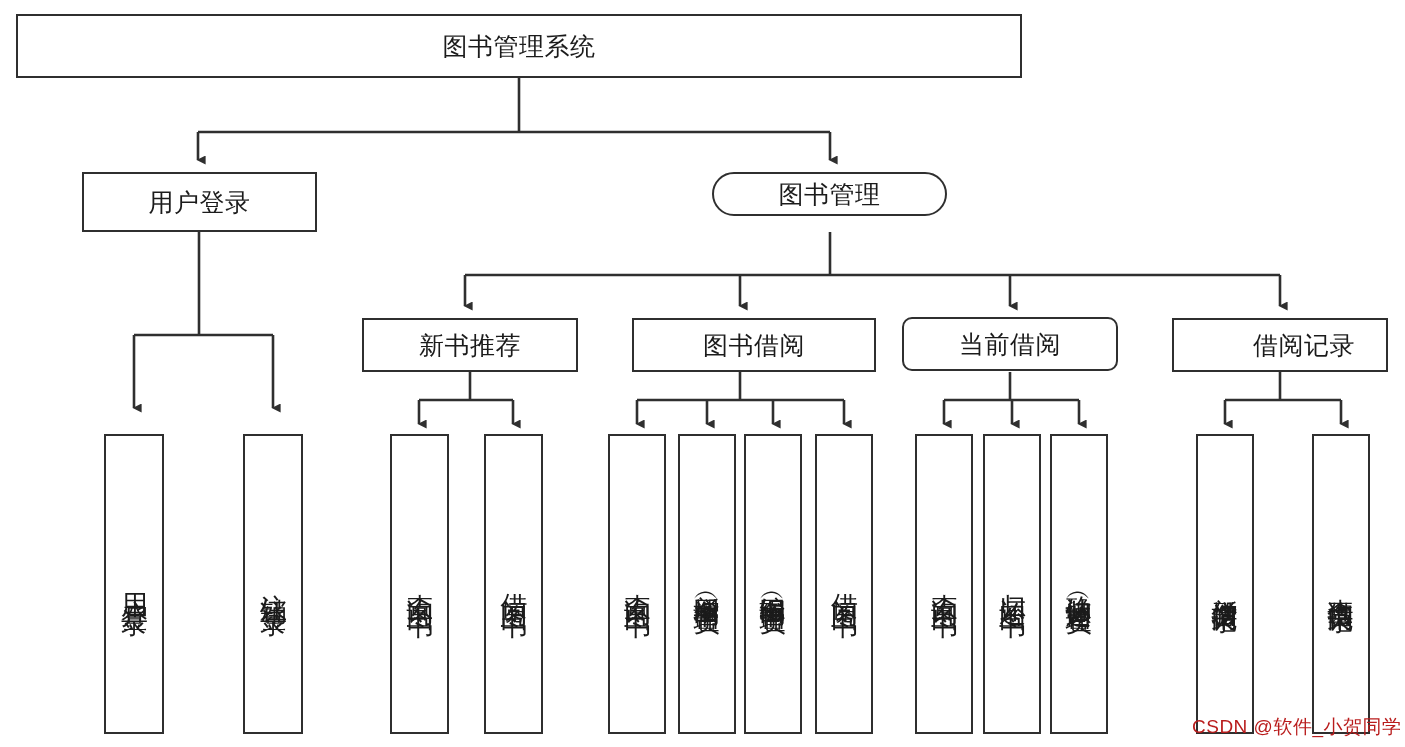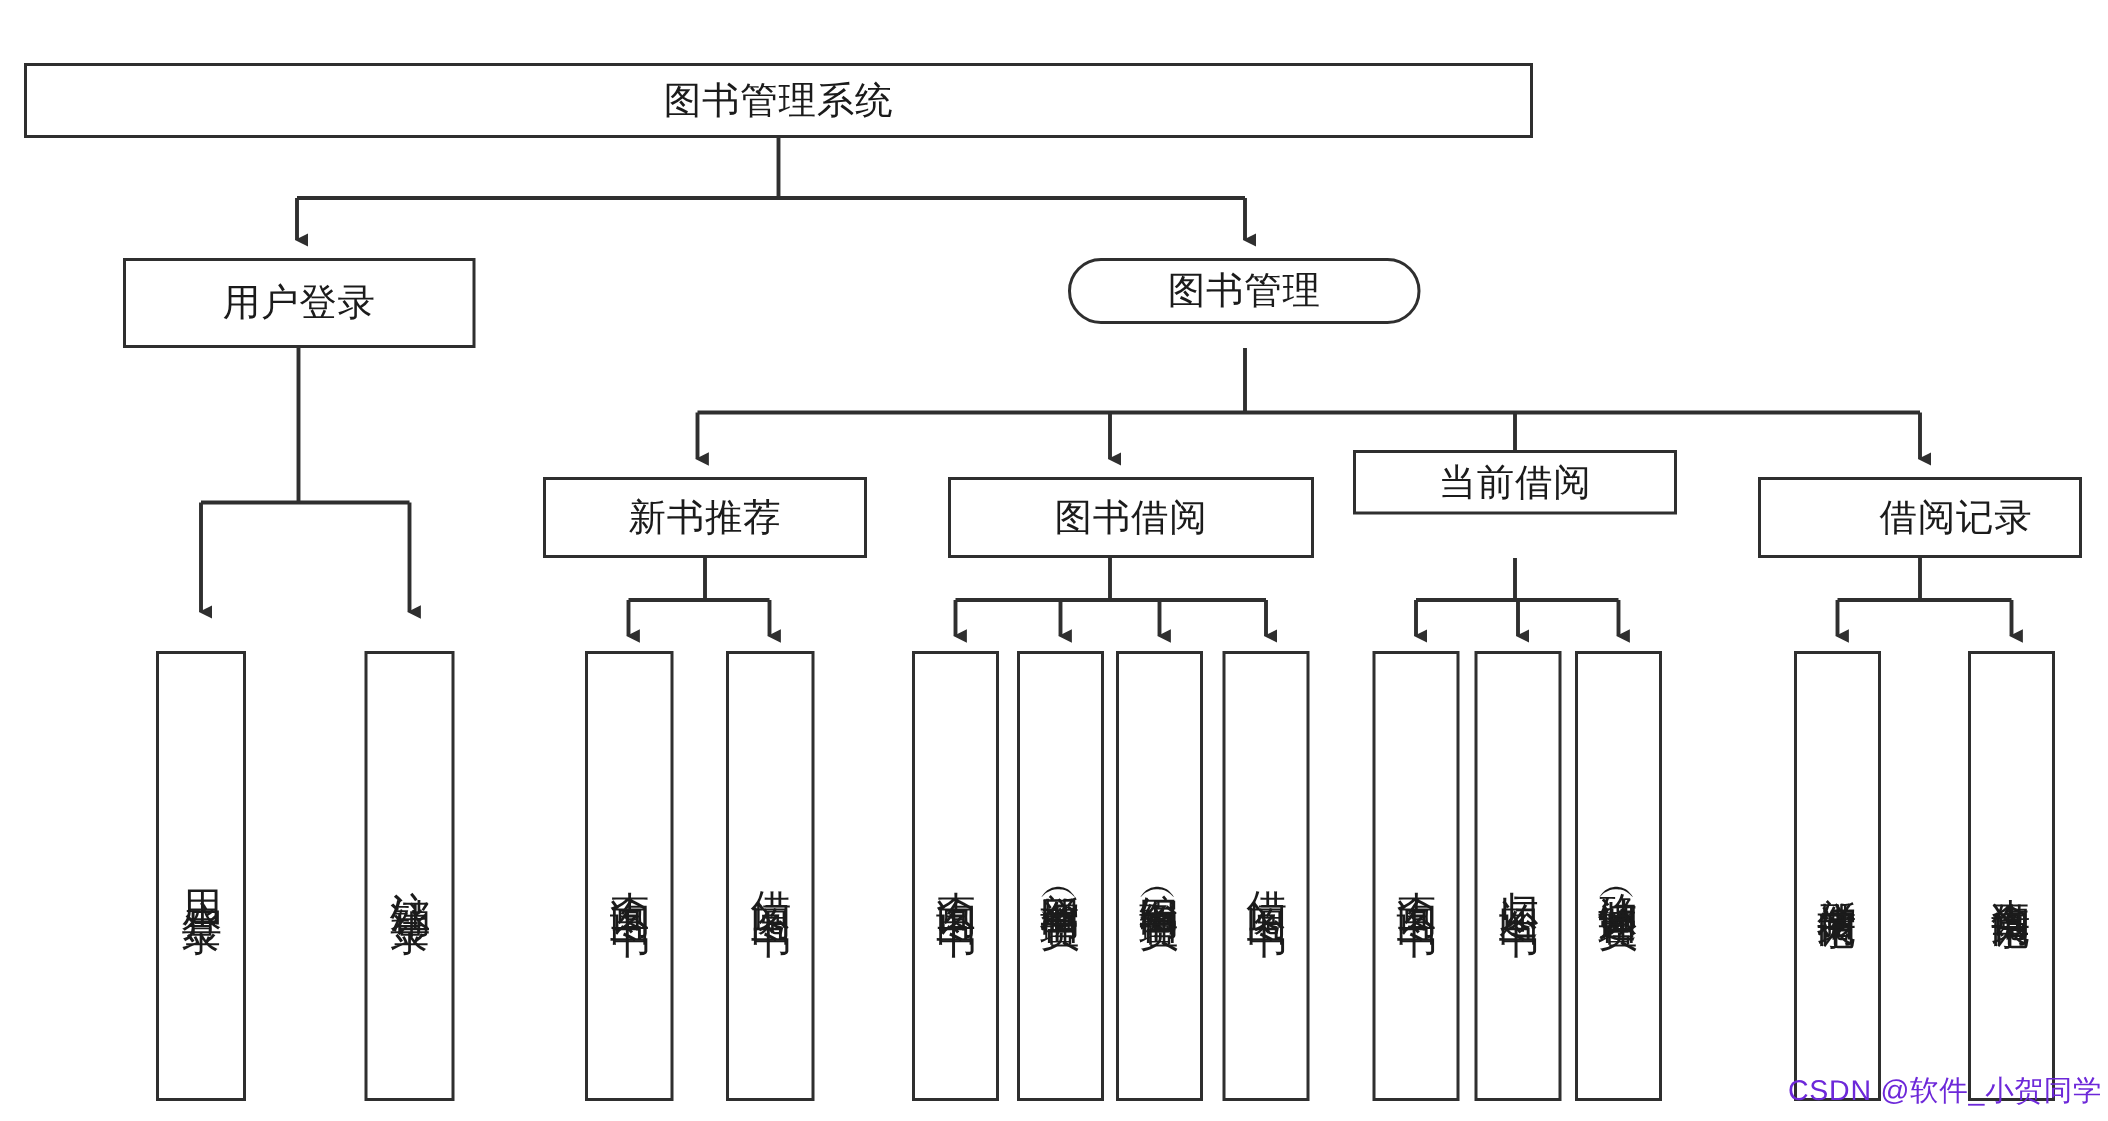--- a/index.html
+++ b/index.html
@@ -56,21 +56,21 @@
     font-size: 27px;
     letter-spacing: 6px;
     line-height: 1;
   }
   .node.vert.tight .label {
     letter-spacing: 2px;
     font-size: 26px;
   }
   .watermark {
     position: absolute;
-    color: #6d28d9;
+    color: #b91c1c;
     font-size: 19px;
     white-space: nowrap;
     letter-spacing: 0.5px;
   }
 </style>
 </head>
 <body>
 
 <div id="canvas">
 
@@ -117,38 +117,38 @@
       <path d="M 1012 400 L 1012 424" marker-end="url(#arrow)"></path>
       <path d="M 1079 400 L 1079 424" marker-end="url(#arrow)"></path>
 
       <path d="M 1280 372 L 1280 400"></path>
       <path d="M 1225 400 L 1341 400"></path>
       <path d="M 1225 400 L 1225 424" marker-end="url(#arrow)"></path>
       <path d="M 1341 400 L 1341 424" marker-end="url(#arrow)"></path>
     </g>
   </svg>
 
-  <div class="node horiz" style="left:16px; top:14px; width:1006px; height:50px;margin-top:28px;">
+  <div class="node horiz" style="left:16px; top:14px; width:1006px; height:64px;">
     <span class="label">图书管理系统</span>
   </div>
 
   <div class="node horiz" style="left:82px; top:172px; width:235px; height:60px;">
     <span class="label">用户登录</span>
   </div>
   <div class="node horiz" style="left:712px; top:172px; width:235px; height:44px;border-radius:27px;">
     <span class="label">图书管理</span>
   </div>
 
   <div class="node horiz" style="left:362px; top:318px; width:216px; height:54px;">
     <span class="label">新书推荐</span>
   </div>
   <div class="node horiz" style="left:632px; top:318px; width:244px; height:54px;">
     <span class="label">图书借阅</span>
   </div>
-  <div class="node horiz" style="left:902px; top:300px; width:216px; height:43px;">
+  <div class="node horiz" style="left:902px; top:317px; width:216px; height:54px;border-radius:10px;">
     <span class="label">当前借阅</span>
   </div>
   <div class="node horiz" style="left:1172px; top:318px; width:216px; height:54px;padding-left:48px;">
     <span class="label">借阅记录</span>
   </div>
 
   <div class="node vert" style="left:104px; top:434px; width:60px; height:300px;">
     <span class="label">用户登录</span>
   </div>
   <div class="node vert" style="left:243px; top:434px; width:60px; height:300px;">

